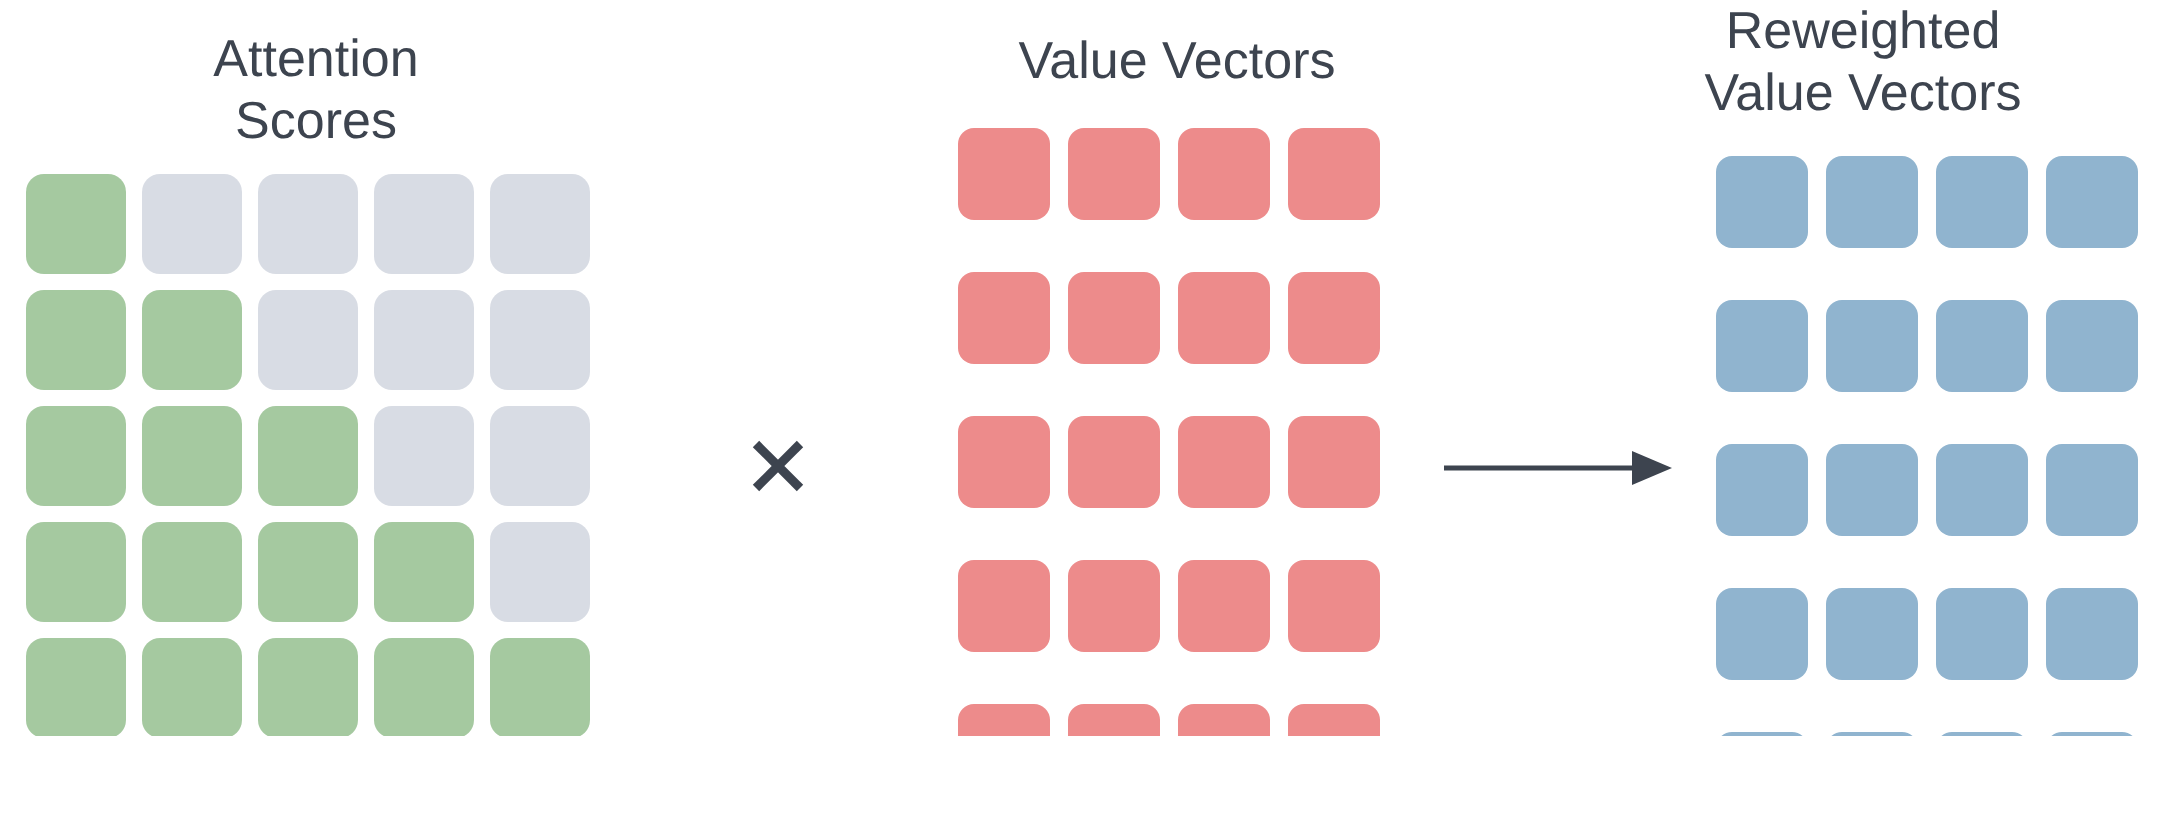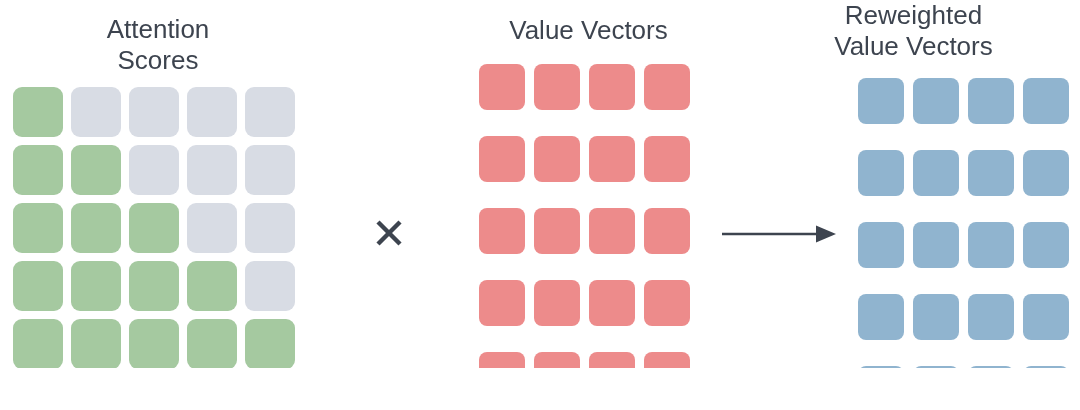--- a/index.html
+++ b/index.html
@@ -160,21 +160,21 @@
       <div class="cell" style="background: rgb(237, 139, 139);"></div>
     </div>
 
   <div class="operator" id="arrow-symbol">
     <svg width="122" height="28" viewBox="0 0 122 28" aria-hidden="true">
       <line x1="4" y1="14" x2="100" y2="14" stroke="#3d444f" stroke-width="2.6"></line>
       <polygon points="98,5.5 118,14 98,22.5" fill="#3d444f"></polygon>
     </svg>
   </div>
 
-  <div class="panel-title" id="reweighted-title" style="left:804px; top:0px; width:219px;">Reweighted
+  <div class="panel-title" id="reweighted-title" style="left:822px; top:0px; width:219px;">Reweighted
 Value Vectors</div>
   <div class="grid" id="reweighted-grid">
       <div class="cell" style="background: rgb(144, 180, 207);"></div>
       <div class="cell" style="background: rgb(144, 180, 207);"></div>
       <div class="cell" style="background: rgb(144, 180, 207);"></div>
       <div class="cell" style="background: rgb(144, 180, 207);"></div>
       <div class="cell" style="background: rgb(144, 180, 207);"></div>
       <div class="cell" style="background: rgb(144, 180, 207);"></div>
       <div class="cell" style="background: rgb(144, 180, 207);"></div>
       <div class="cell" style="background: rgb(144, 180, 207);"></div>

